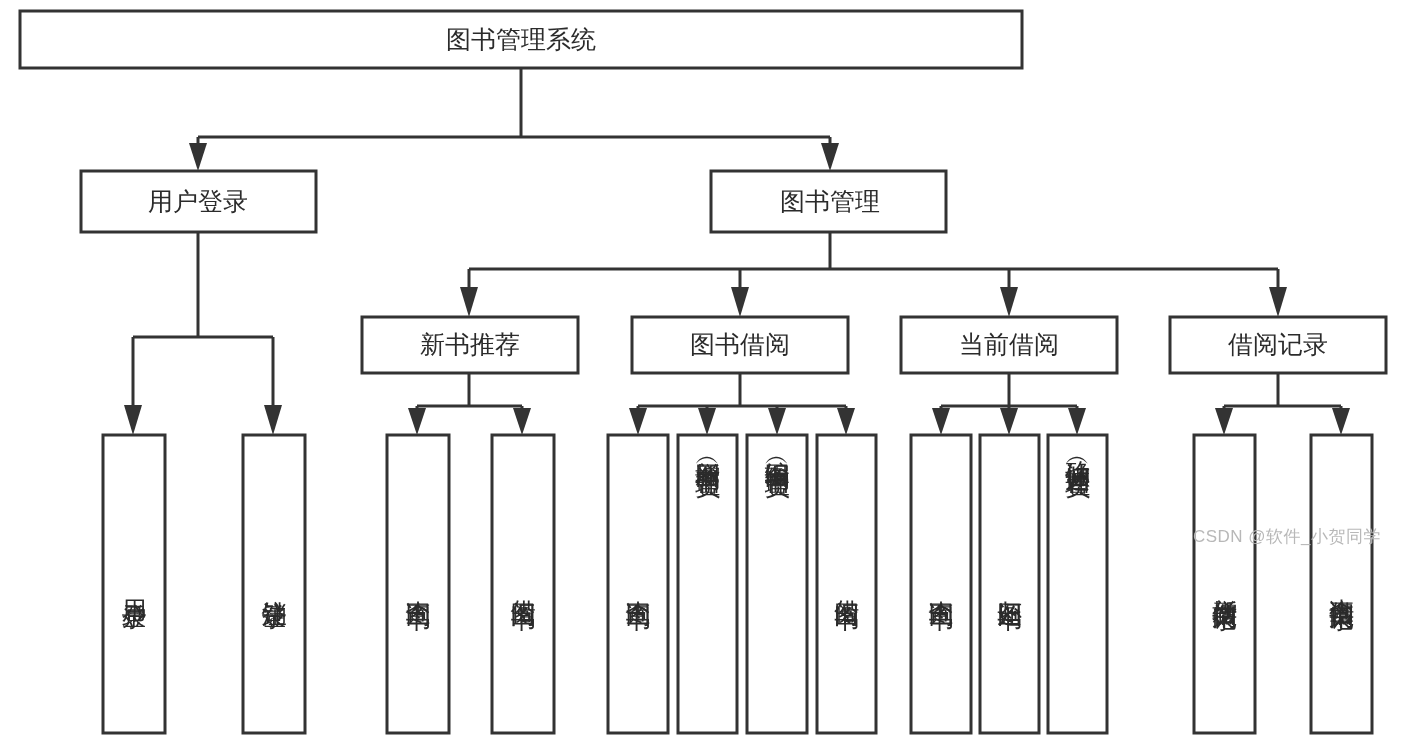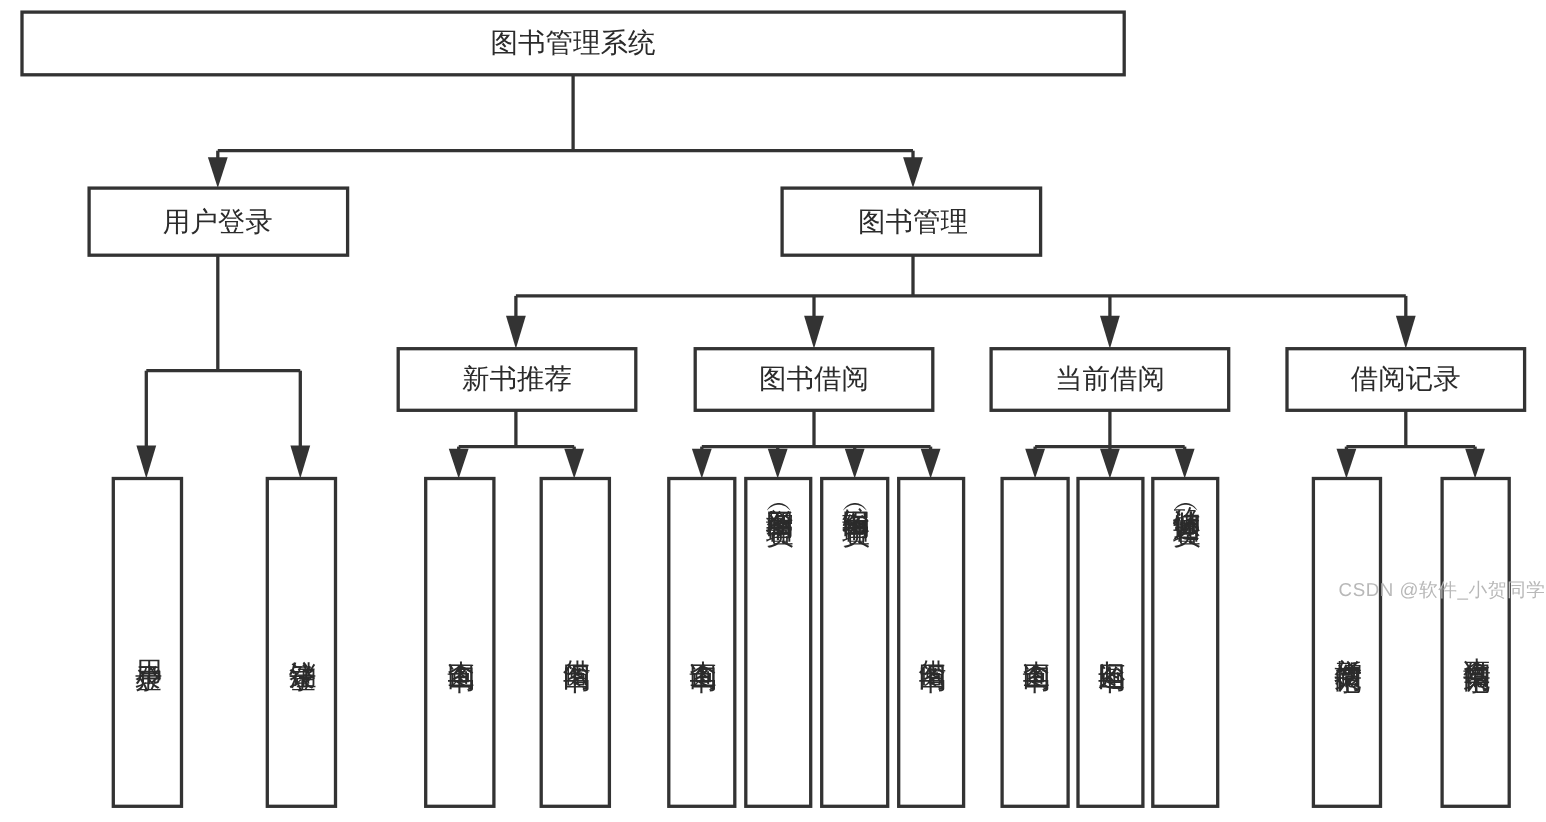--- a/index.html
+++ b/index.html
@@ -70,21 +70,21 @@
     font-family: "Liberation Sans", "DejaVu Sans", sans-serif;
     font-size: 25px;
     line-height: 1.18;
     color: #2b2b2b;
     letter-spacing: 2px;
     white-space: nowrap;
     text-align: center;
   }
   #watermark {
     position: absolute;
-    right: 0;
+    right: 24px;
     bottom: 6px;
     font-family: "Liberation Sans", "DejaVu Sans", sans-serif;
     font-size: 17px;
     color: #b8b8b8;
     letter-spacing: 0.5px;
     user-select: none;
   }
 </style>
 </head>
 <body>

